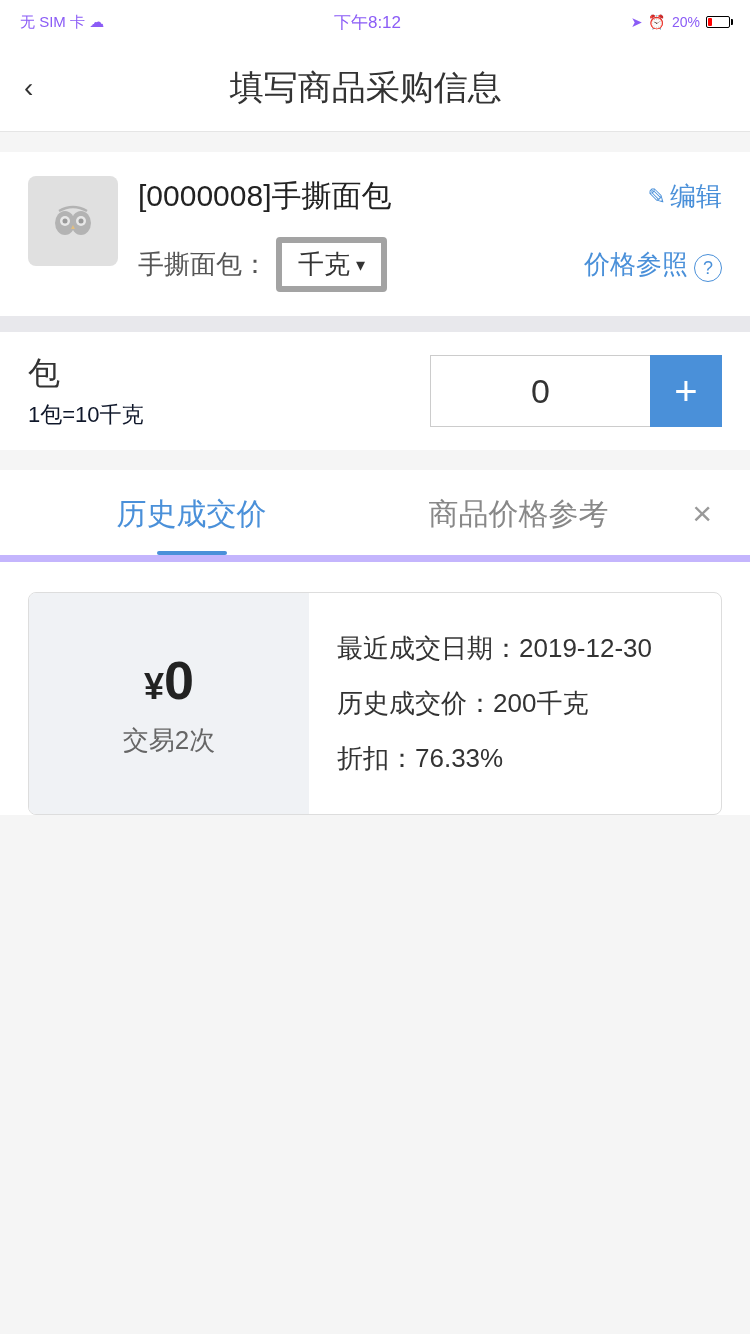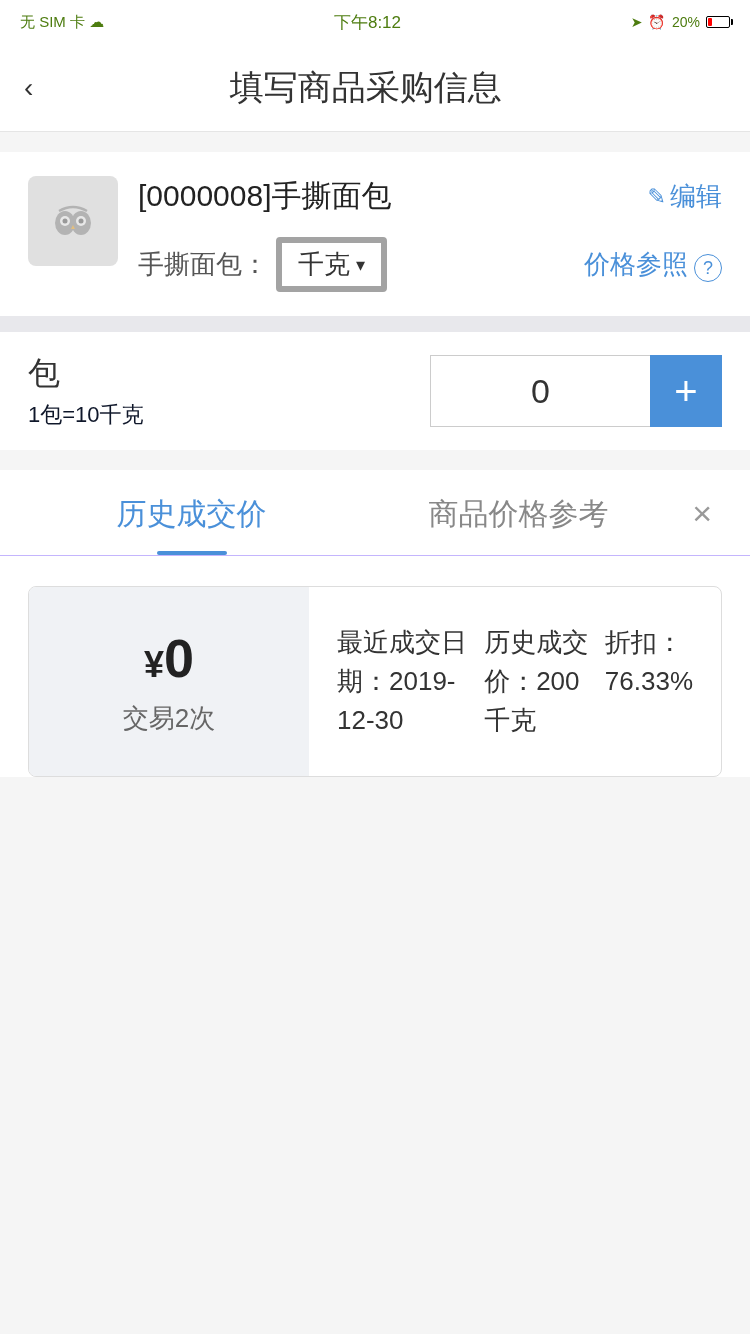--- a/index.html
+++ b/index.html
@@ -14,21 +14,21 @@
 
     
     .status-bar {
       display: flex;
       justify-content: space-between;
       align-items: center;
       background: #fff;
       padding: 0 20px;
       height: 44px;
       font-size: 15px;
-      color: #4d7c0f;
+      color: #8b5cf6;
     }
     .status-left { display: flex; align-items: center; gap: 8px; }
     .status-center { font-size: 17px; font-weight: 500; }
     .status-right { display: flex; align-items: center; gap: 6px; font-size: 14px; }
     .battery {
       display: inline-flex;
       align-items: center;
       gap: 2px;
     }
     .battery-body {
@@ -227,21 +227,21 @@
     }
 
     
     .tabs-section {
       margin-top: 20px;
       background: #fff;
     }
     .tabs-header {
       display: flex;
       align-items: center;
-      border-bottom: 1px solid #c4b5fd;
+      border-bottom: 7px solid #c4b5fd;
       padding: 0 28px;
       position: relative;
     }
     .tab-item {
       flex: 1;
       text-align: center;
       padding: 24px 0 20px;
       font-size: 30px;
       color: #888;
       cursor: pointer;
@@ -297,21 +297,21 @@
     }
     .price-trades {
       font-size: 26px;
       color: #666;
       margin-top: 12px;
     }
     .price-right {
       flex: 1;
       padding: 36px 28px;
       display: flex;
-      flex-direction: row;
+      flex-direction: column;
       gap: 16px;
     }
     .price-detail-row {
       font-size: 26px;
       color: #333;
       line-height: 1.5;
     }
   </style>
 </head>
 <body>

